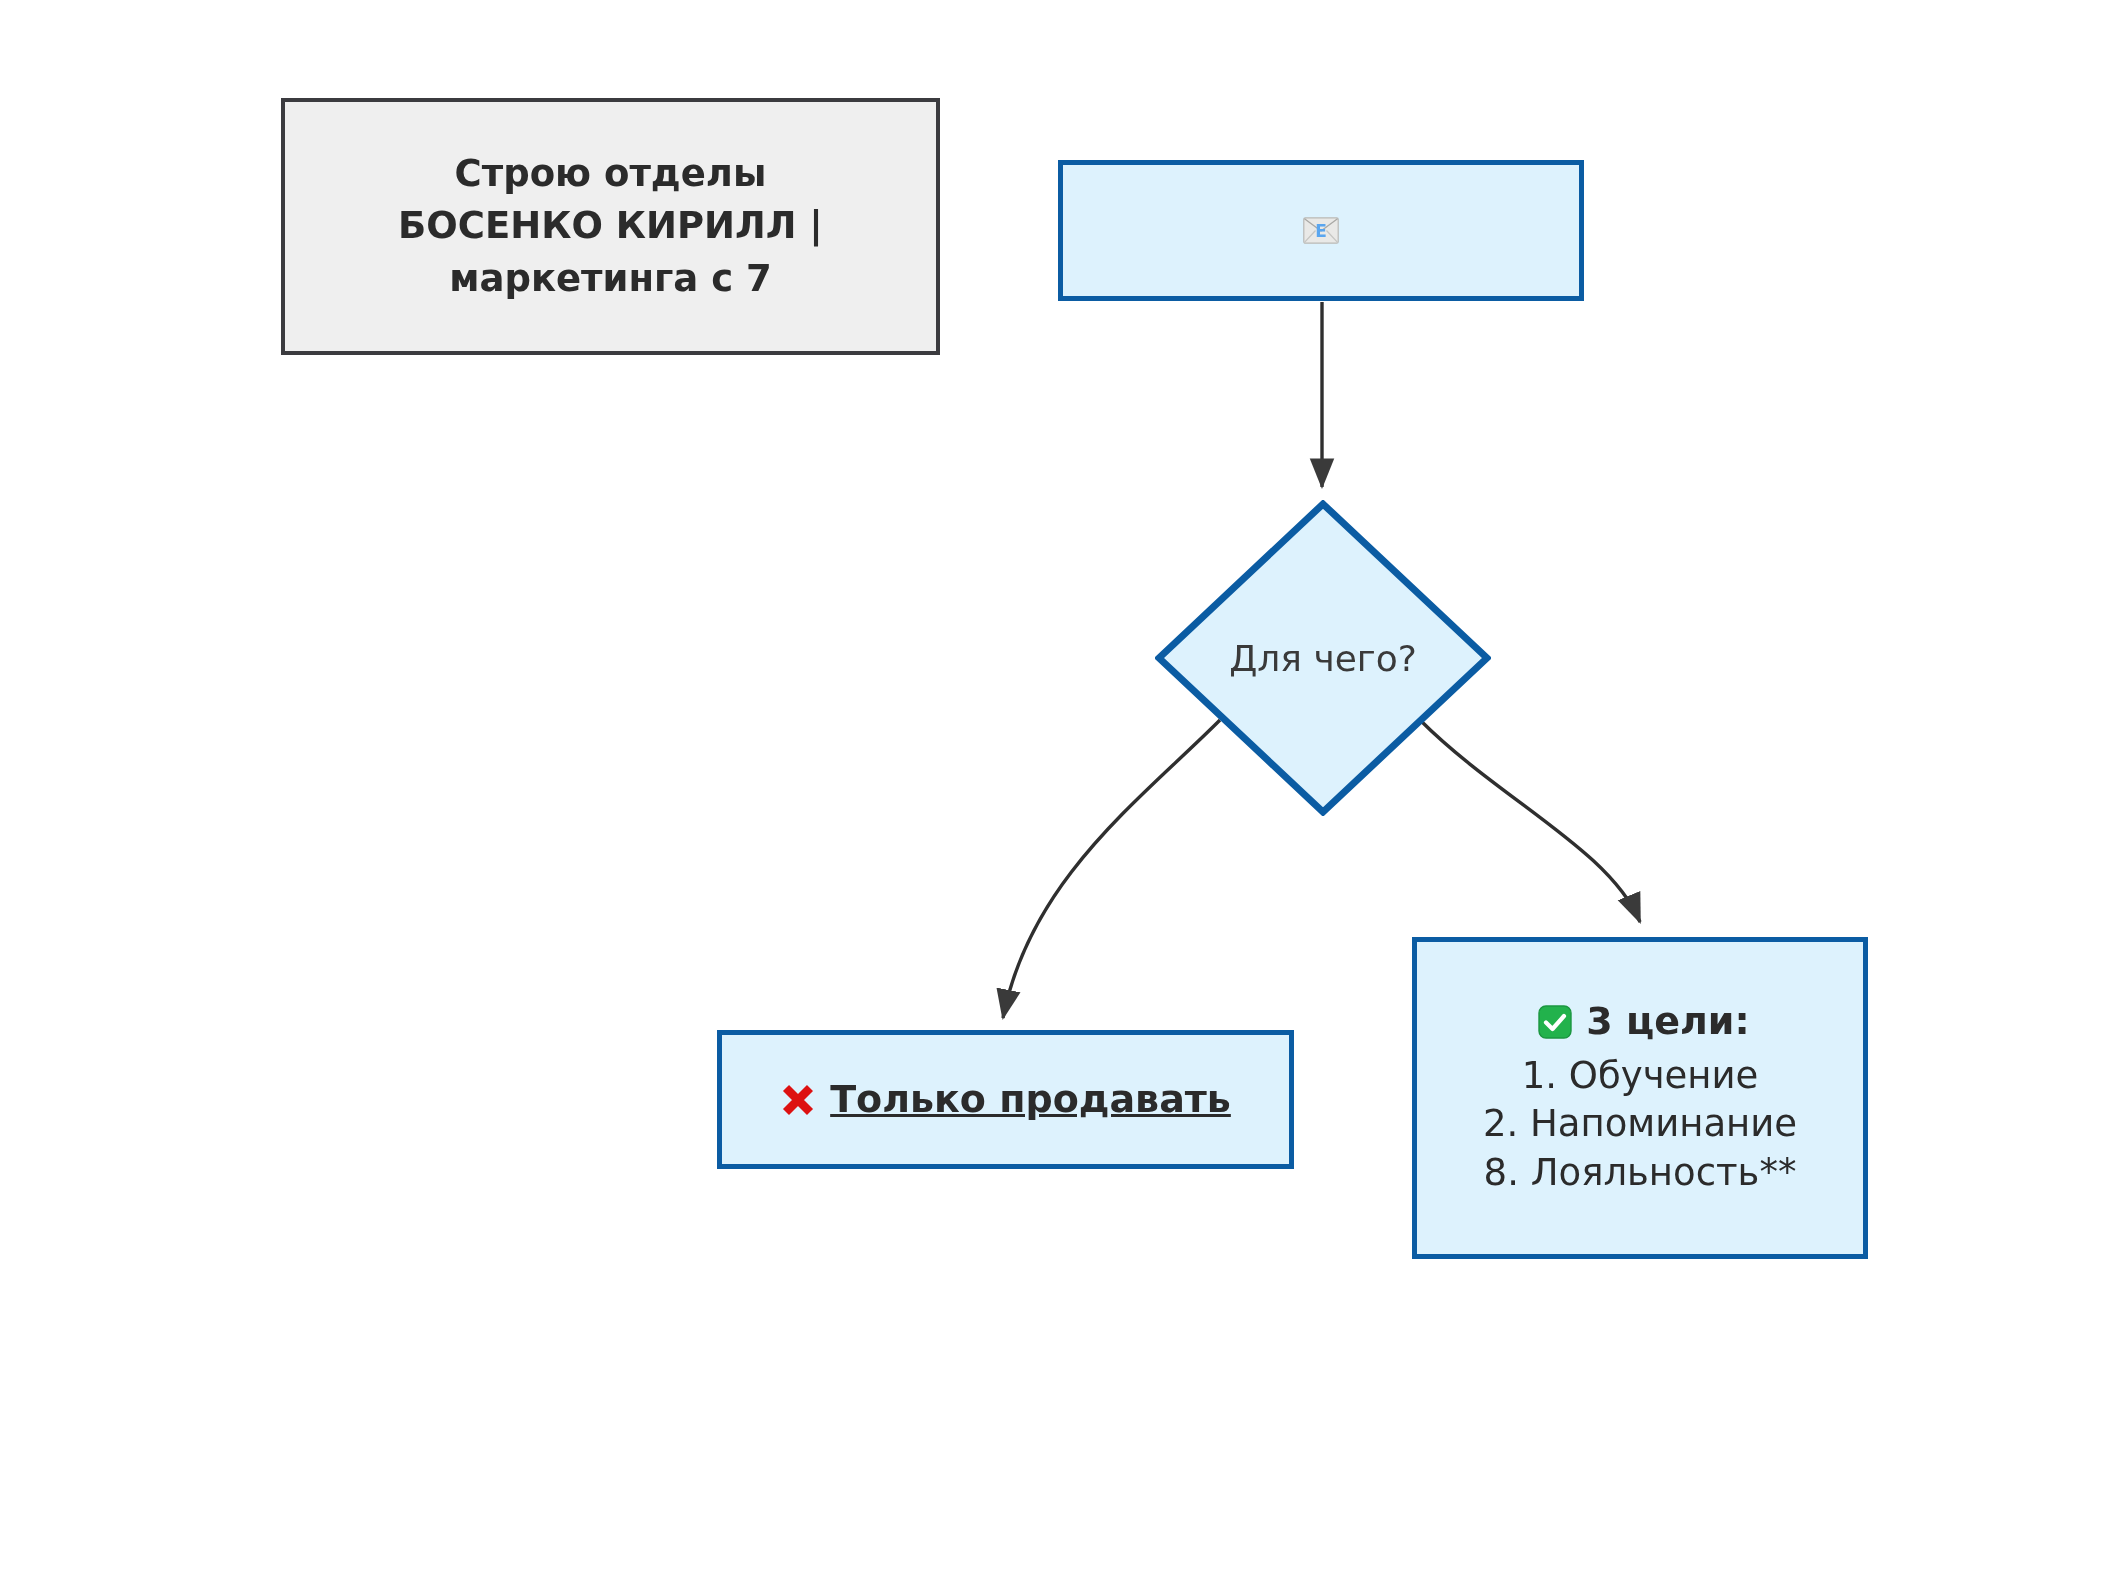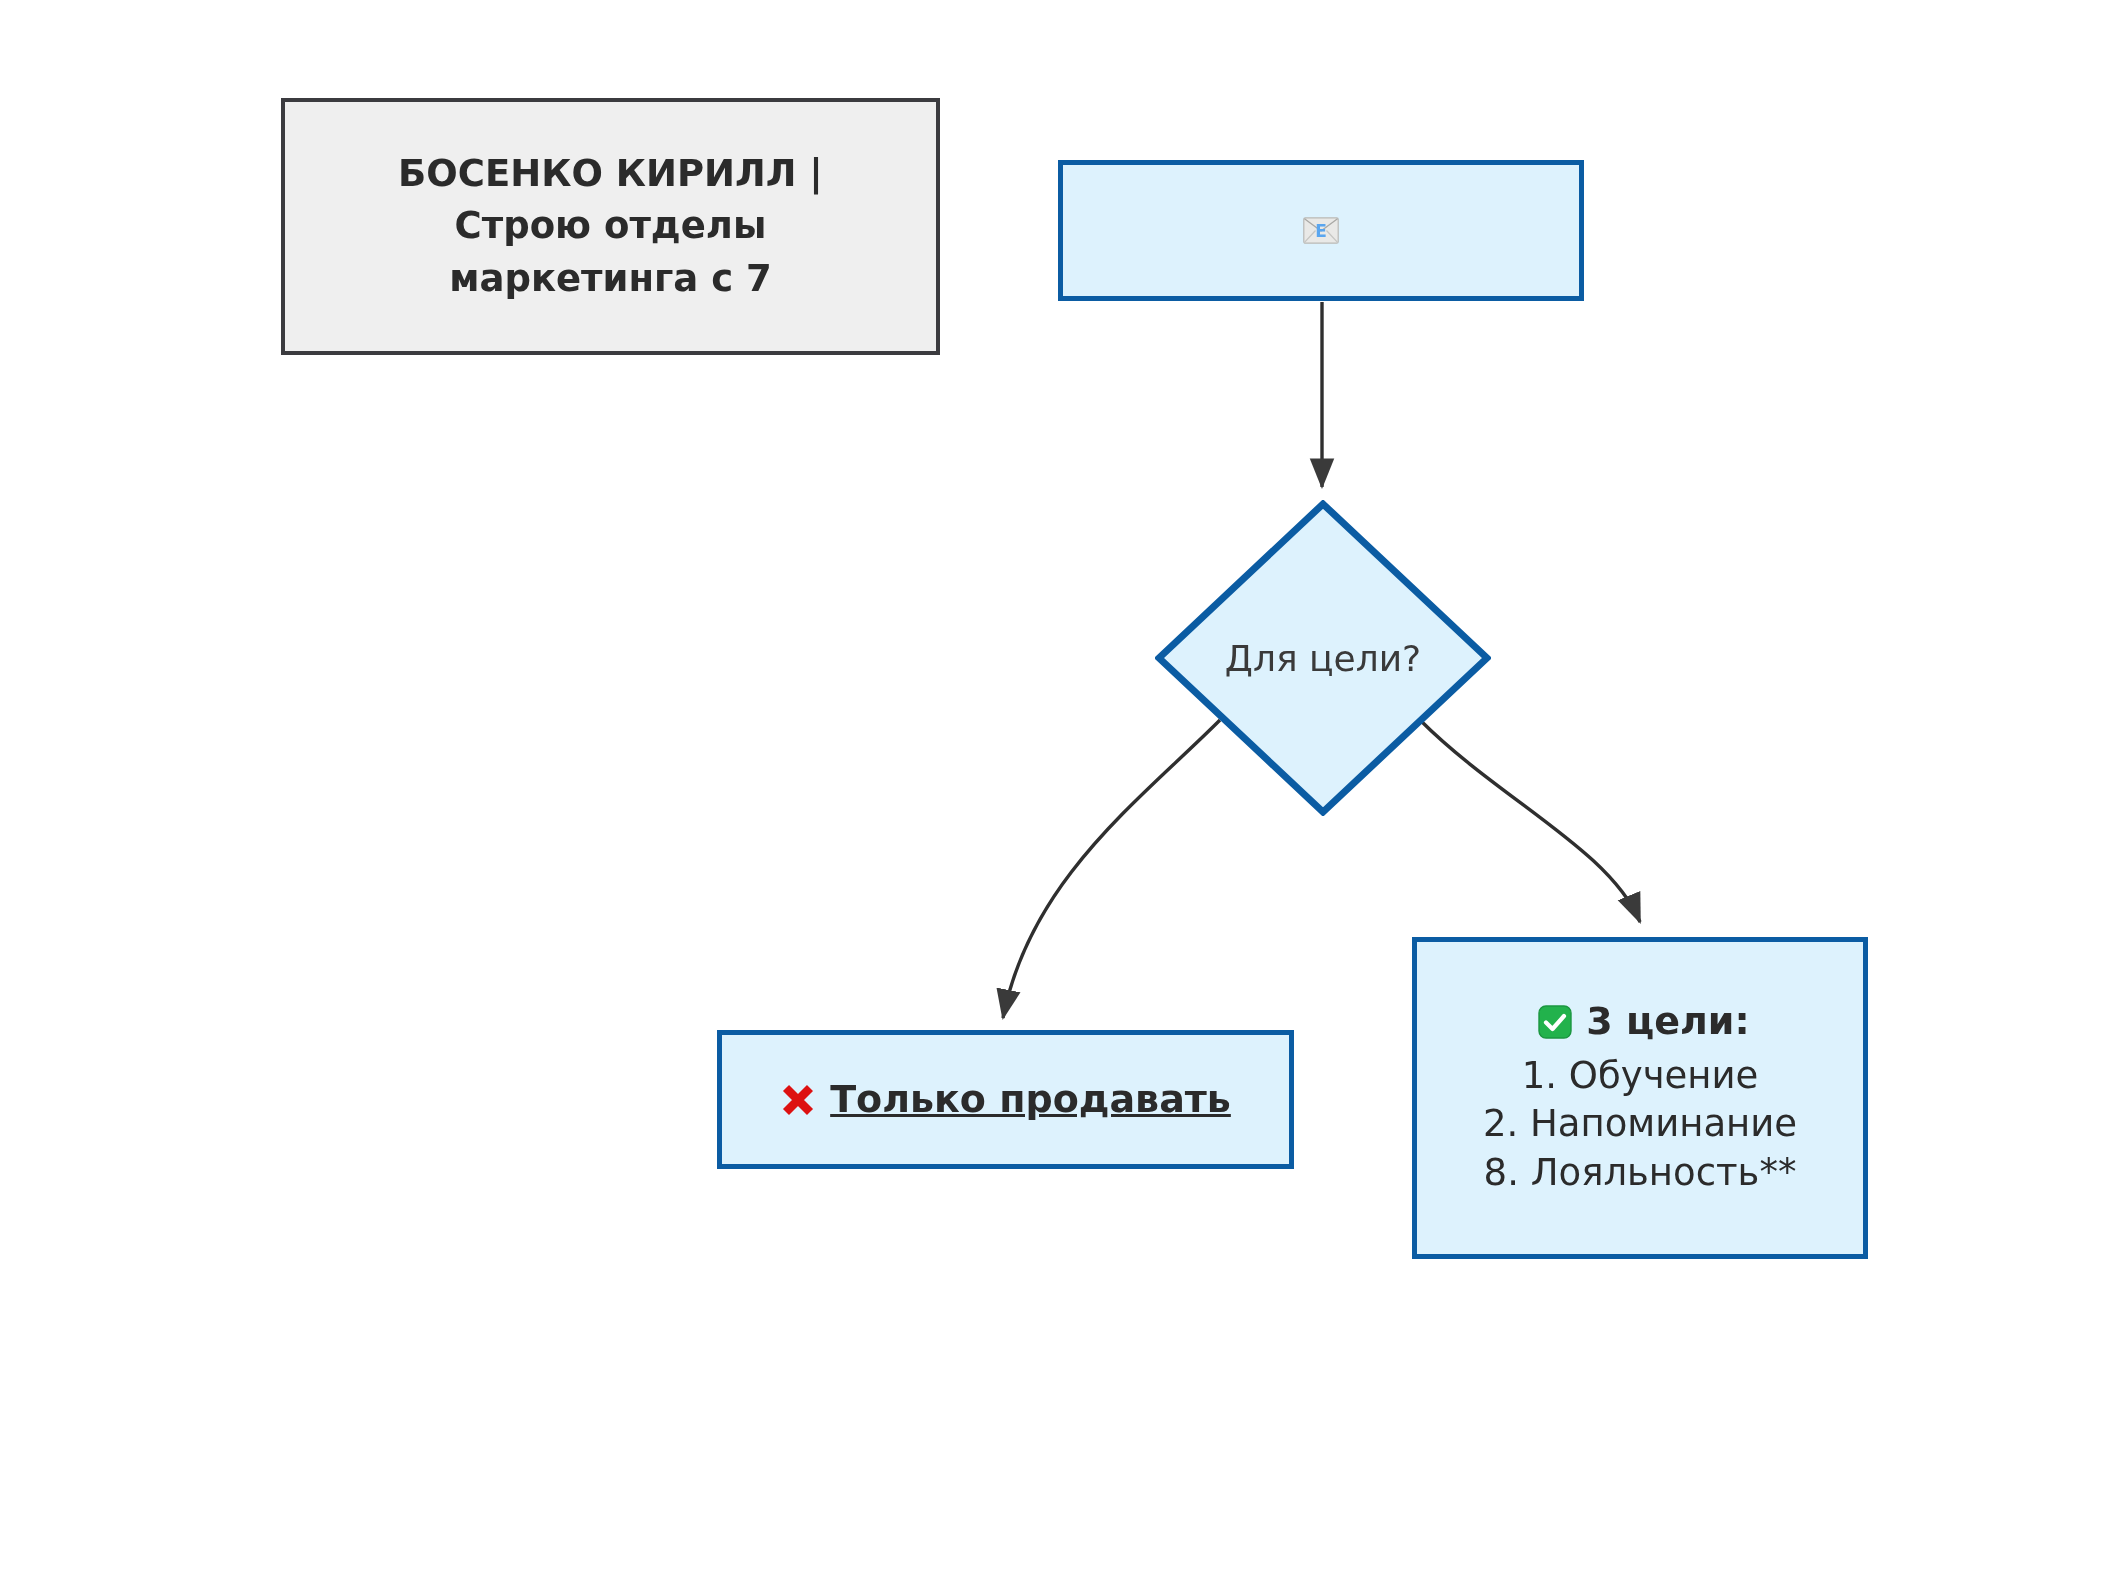--- a/index.html
+++ b/index.html
@@ -152,43 +152,43 @@
     </defs>
 
     <path d="M1322,302 L1322,487" fill="none" stroke="#2f2f2f" stroke-width="3.4" marker-end="url(#arrowhead)"></path>
 
     <path d="M1220,720 C1140,800 1030,880 1003,1018" fill="none" stroke="#2f2f2f" stroke-width="3.4" marker-end="url(#arrowhead)"></path>
 
     <path d="M1420,720 C1500,800 1610,850 1640,922" fill="none" stroke="#2f2f2f" stroke-width="3.4" marker-end="url(#arrowhead)"></path>
   </svg>
 
   <div class="header-box">
+    <div class="header-line">Строю отделы</div>
     <div class="header-line">БОСЕНКО КИРИЛЛ |</div>
-    <div class="header-line">Строю отделы</div>
     <div class="header-line">маркетинга с 7</div>
   </div>
 
   <div class="node" id="node-email">
     <div class="node-title">
       <span class="glyph">
         <svg width="36" height="27" viewBox="0 0 36 27">
           <rect x="0.8" y="0.8" width="34.4" height="25.4" rx="1.5" fill="#e9e9e7" stroke="#b9b9b6" stroke-width="1.2"></rect>
           <path d="M1.5,1.8 L18,14 L34.5,1.8" fill="none" stroke="#a9a9a6" stroke-width="1.4"></path>
           <path d="M1.5,25.4 L12.5,13.5 M34.5,25.4 L23.5,13.5" fill="none" stroke="#c6c6c3" stroke-width="1.3"></path>
           <text x="18" y="20" text-anchor="middle" font-family="'DejaVu Sans','Liberation Sans',sans-serif" font-size="17" font-weight="bold" fill="#5aa6ef">E</text>
         </svg>
       </span>
     </div>
   </div>
 
   <div class="diamond-wrap">
     <svg width="336" height="316" viewBox="0 0 336 316">
       <polygon points="168,4 332,158 168,312 4,158" fill="#ddf2fd" stroke="#0b5ca3" stroke-width="7" stroke-linejoin="miter"></polygon>
     </svg>
-    <div class="diamond-label">Для цели?</div>
+    <div class="diamond-label">Для чего?</div>
   </div>
 
   <div class="node" id="node-sell-only">
     <div class="node-title">
       <span class="glyph">
         <svg width="36" height="36" viewBox="0 0 36 36">
           <path d="M6,6 L30,30 M30,6 L6,30" stroke="#dd1111" stroke-width="8.5" stroke-linecap="butt"></path>
         </svg>
       </span>
       <span>Только продавать</span>

